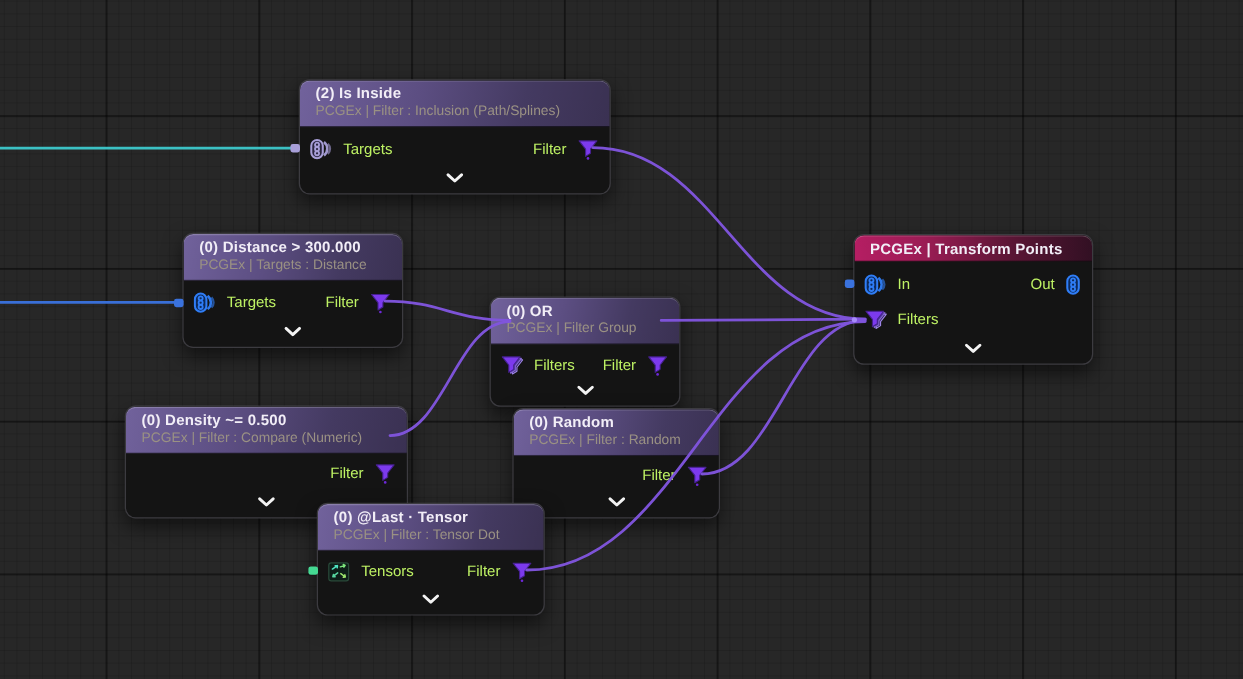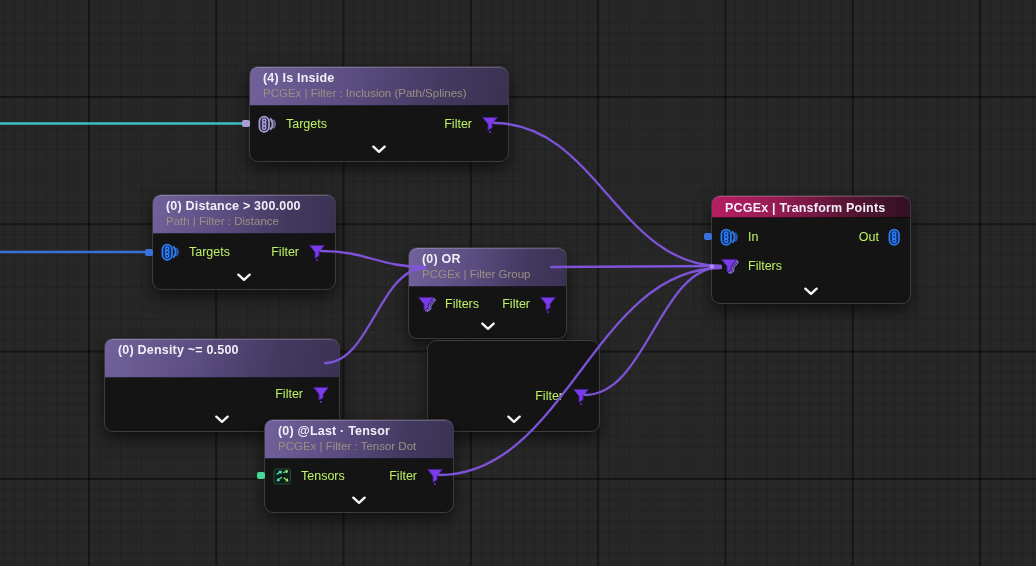--- a/index.html
+++ b/index.html
@@ -40,21 +40,21 @@
   #wires{position:absolute;inset:0;z-index:5;pointer-events:none;}
   .stub{position:absolute;width:8px;height:7px;border-radius:2px;z-index:6;}
 </style>
 </head>
 <body>
 
 <div id="canvas">
   <div id="nodes">
       <div class="node" style="left: 249px; top: 66px; width: 258px; height: 94px;">
         <div class="hdr purple">
-     <div class="title">(4) Is Inside</div>
+     <div class="title">(2) Is Inside</div>
           <div class="subtitle">PCGEx | Filter : Inclusion (Path/Splines)</div>
         </div>
         <div class="pin-row" style="top:44px">
           <div class="pin">
       <span class="icon">
               <svg width="19" height="19" viewBox="0 0 19 19">
     <path d="M12 3.4 C15.6 6.4 15.6 11.6 12 14.6" stroke="#a89fd8" stroke-width="2.1" fill="none" opacity=".95"></path>
     <path d="M15.2 4.8 C17.6 7.2 17.6 10.8 15.2 13.2" stroke="#a89fd8" stroke-width="1.9" fill="none" opacity=".6"></path>
     <rect x="1.4" y="1.6" width="9.6" height="15.2" rx="4.8" fill="#2b2640" stroke="#a89fd8" stroke-width="1.7"></rect>
     <circle cx="6.2" cy="5.6" r="1.7" fill="none" stroke="#a89fd8" stroke-width="1.5"></circle>
@@ -74,21 +74,21 @@
             </span>
           </div>
         </div>
         <div class="chev"><svg width="15" height="9" viewBox="0 0 16 9">
             <path d="M2 1.5 L8 7 L14 1.5" stroke="#ffffff" stroke-width="2.6" fill="none" stroke-linecap="round" stroke-linejoin="round"></path>
           </svg></div>
       </div>
       <div class="node" style="left: 152px; top: 194px; width: 182px; height: 94px;">
         <div class="hdr purple">
      <div class="title">(0) Distance &gt; 300.000</div>
-          <div class="subtitle">Path | Filter : Distance</div>
+          <div class="subtitle">PCGEx | Targets : Distance</div>
         </div>
         <div class="pin-row" style="top:44px">
           <div class="pin">
       <span class="icon">
               <svg width="19" height="19" viewBox="0 0 19 19">
     <path d="M12 3.4 C15.6 6.4 15.6 11.6 12 14.6" stroke="#2f7df6" stroke-width="2.1" fill="none" opacity=".95"></path>
     <path d="M15.2 4.8 C17.6 7.2 17.6 10.8 15.2 13.2" stroke="#2f7df6" stroke-width="1.9" fill="none" opacity=".6"></path>
     <rect x="1.4" y="1.6" width="9.6" height="15.2" rx="4.8" fill="#0c2a5c" stroke="#2f7df6" stroke-width="1.7"></rect>
     <circle cx="6.2" cy="5.6" r="1.7" fill="none" stroke="#2f7df6" stroke-width="1.5"></circle>
     <circle cx="6.2" cy="9.2" r="1.7" fill="none" stroke="#2f7df6" stroke-width="1.5"></circle>
@@ -107,20 +107,21 @@
             </span>
           </div>
         </div>
         <div class="chev"><svg width="15" height="9" viewBox="0 0 16 9">
             <path d="M2 1.5 L8 7 L14 1.5" stroke="#ffffff" stroke-width="2.6" fill="none" stroke-linecap="round" stroke-linejoin="round"></path>
           </svg></div>
       </div>
       <div class="node" style="left: 104px; top: 308px; width: 234px; height: 92px; margin-top: 30px;">
         <div class="hdr purple">
      <div class="title">(0) Density ~= 0.500</div>
+          <div class="subtitle">PCGEx | Filter : Compare (Numeric)</div>
         </div>
         <div class="pin-row" style="top:42px">
           <div class="pin out">
       <span>Filter</span>
       <span class="icon">
               <svg width="19" height="19" viewBox="0 0 19 19">
     <path d="M1.6 2.4 L16.4 2.4 L11.1 9.2 L11.1 12.8 L7 15.3 L7 9.2 Z" fill="#7c3aed" stroke="#45208f" stroke-width="0.9" stroke-linejoin="round"></path>
     <circle cx="9" cy="17" r="1.1" fill="#6d28d9"></circle>
               </svg>
             </span>
@@ -154,20 +155,24 @@
     <circle cx="9" cy="17" r="1.1" fill="#6d28d9"></circle>
               </svg>
             </span>
           </div>
         </div>
         <div class="chev"><svg width="15" height="9" viewBox="0 0 16 9">
             <path d="M2 1.5 L8 7 L14 1.5" stroke="#ffffff" stroke-width="2.6" fill="none" stroke-linecap="round" stroke-linejoin="round"></path>
           </svg></div>
       </div>
       <div class="node" style="left: 427px; top: 340px; width: 171px; height: 90px;">
+        <div class="hdr purple">
+     <div class="title">(0) Random</div>
+          <div class="subtitle">PCGEx | Filter : Random</div>
+        </div>
         <div class="pin-row" style="top:42px">
           <div class="pin out">
       <span>Filter</span>
       <span class="icon">
               <svg width="19" height="19" viewBox="0 0 19 19">
     <path d="M1.6 2.4 L16.4 2.4 L11.1 9.2 L11.1 12.8 L7 15.3 L7 9.2 Z" fill="#7c3aed" stroke="#45208f" stroke-width="0.9" stroke-linejoin="round"></path>
     <circle cx="9" cy="17" r="1.1" fill="#6d28d9"></circle>
               </svg>
             </span>
           </div>

